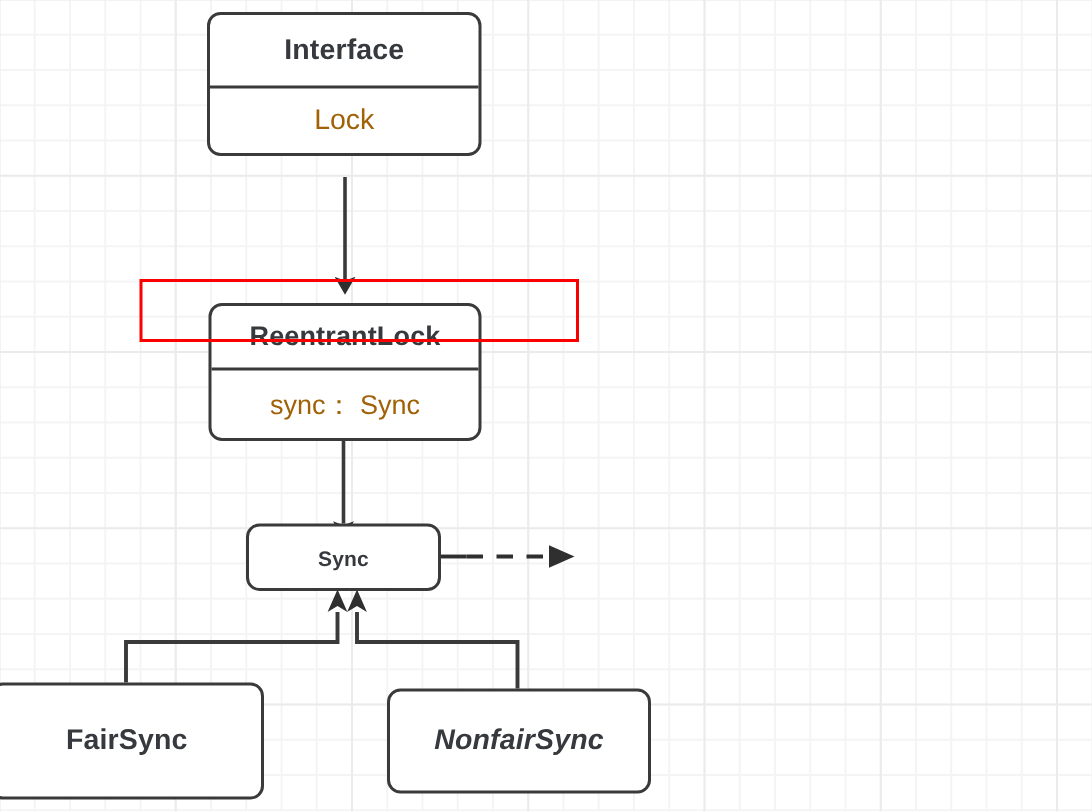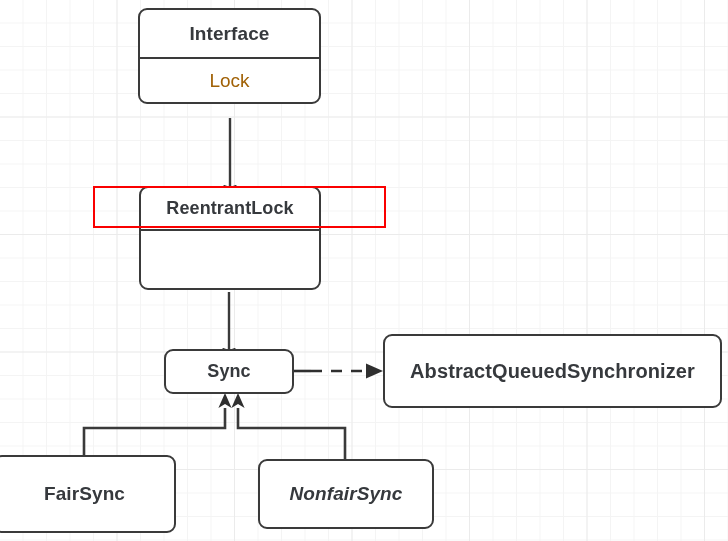--- a/index.html
+++ b/index.html
@@ -59,26 +59,26 @@
   .node .divider {
     height: 0;
     border-top: 2.2px solid #3a3a3a;
   }
 
   
   #node-interface { left: 138px; top: 8px;  width: 183px; height: 96px; }
   #node-interface .head { height: 47px; font-size: 19px; }
   #node-interface .body { flex: 1;      font-size: 19px; }
 
-  #node-reentrantlock { left: 139px; top: 186px; width: 182px; height: 104px; text-align: right; }
+  #node-reentrantlock { left: 139px; top: 202px; width: 182px; height: 92px; text-align: right; }
   #node-reentrantlock .head { height: 41px; font-size: 18px; }
   #node-reentrantlock .body { flex: 1;      font-size: 18px; }
 
   #node-sync { left: 164px; top: 349px; width: 130px; height: 45px; }
-  #node-sync .head { height: 100%; font-size: 18px; }
+  #node-sync .head { height: 100%; font-size: 14px; }
 
   #node-aqs { left: 383px; top: 334px; width: 339px; height: 74px; }
   #node-aqs .head { height: 100%; font-size: 20px; }
 
   #node-fairsync { left: -7px; top: 455px; width: 183px; height: 78px; }
   #node-fairsync .head { height: 100%; font-size: 19px; }
 
   #node-nonfairsync { left: 258px; top: 459px; width: 176px; height: 70px; font-style: italic; }
   #node-nonfairsync .head { height: 100%; font-size: 19px; }
 
@@ -146,29 +146,27 @@
 
   <div class="node" id="node-interface">
     <div class="row head">Interface</div>
     <div class="divider"></div>
     <div class="row body">Lock</div>
   </div>
 
   <div class="node" id="node-reentrantlock">
     <div class="row head">ReentrantLock</div>
     <div class="divider"></div>
+    <div class="row body">sync： Sync</div>
   </div>
 
   <div class="node" id="node-sync">
     <div class="row head">Sync</div>
   </div>
 
-  <div class="node" id="node-aqs">
-    <div class="row head">AbstractQueuedSynchronizer</div>
-  </div>
 
   <div class="node" id="node-fairsync">
     <div class="row head">FairSync</div>
   </div>
 
   <div class="node" id="node-nonfairsync">
     <div class="row head">NonfairSync</div>
   </div>
 
   <div id="annotation-box"></div>

